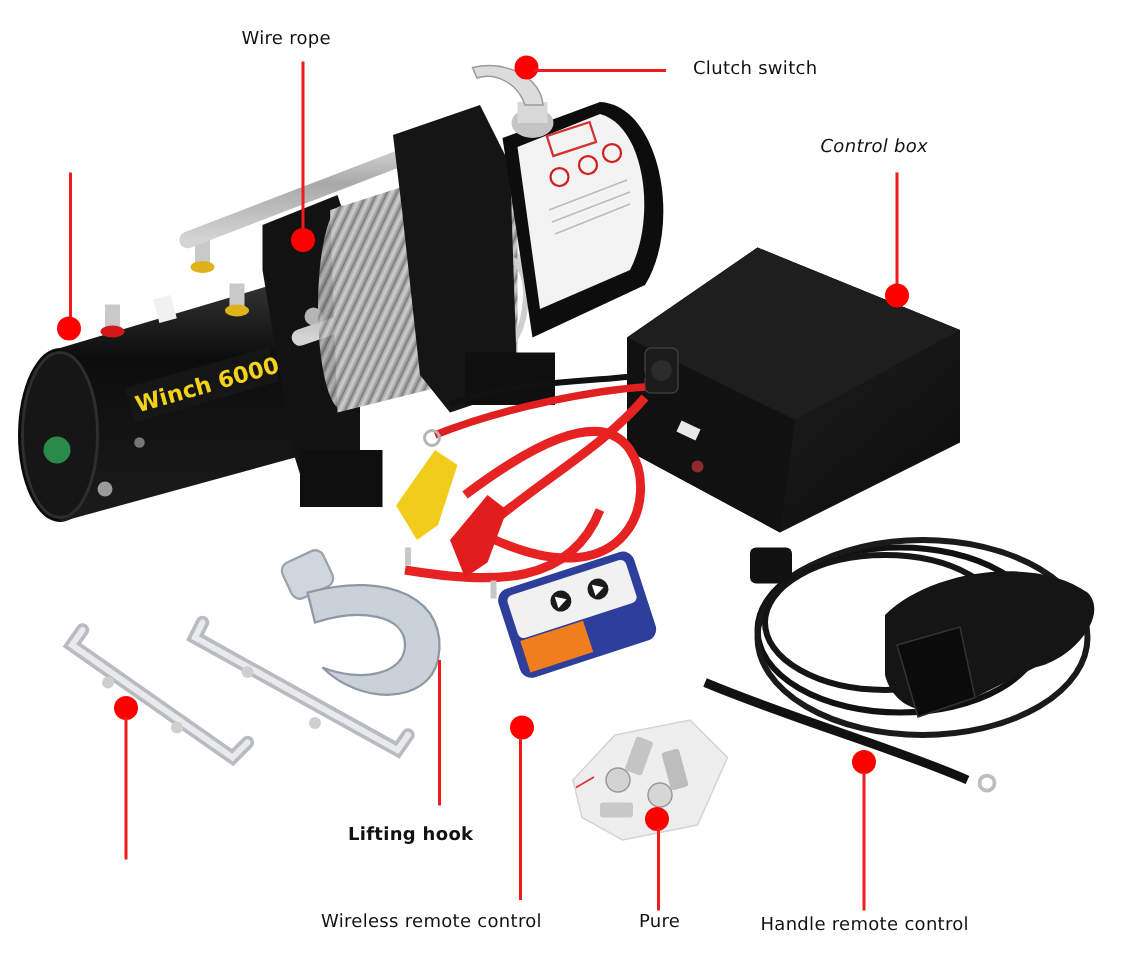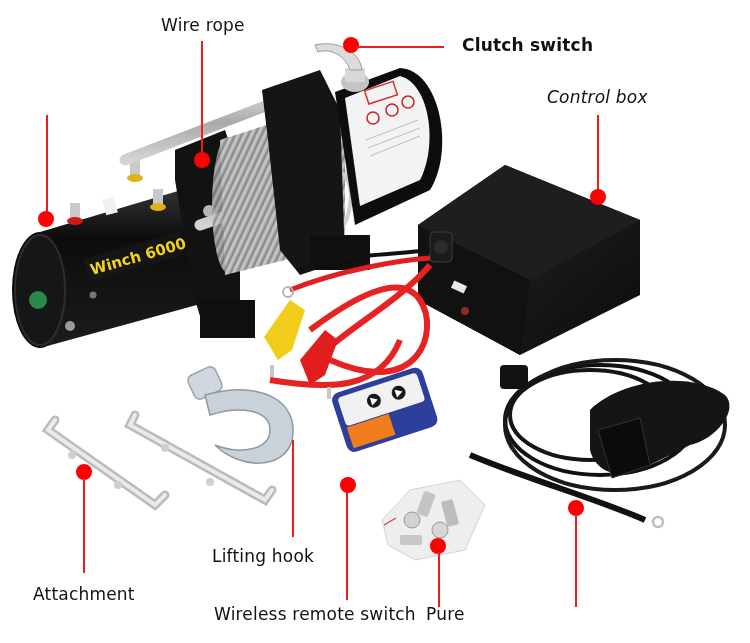--- a/index.html
+++ b/index.html
@@ -1,17 +1,17 @@
 <!DOCTYPE html>
 <html><head>
 <meta charset="utf-8">
 <style>
   html,body{margin:0;padding:0;background:#ffffff;}
   #stage{position:relative;width:750px;height:643px;overflow:hidden;background:#ffffff;font-family:"DejaVu Sans","Liberation Sans",sans-serif;}
-  .label{position:absolute;font-size:17px;color:#111;white-space:nowrap;line-height:20px;letter-spacing:0.2px;}
+  .label{position:absolute;font-size:12px;color:#111;white-space:nowrap;line-height:20px;letter-spacing:0.2px;}
   .vline{position:absolute;width:2px;background:#ee1c1c;}
   .hline{position:absolute;height:2px;background:#ee1c1c;}
   .dot{position:absolute;width:16px;height:16px;border-radius:50%;background:#ff0000;}
   svg.art{position:absolute;left:0;top:0;}
 </style>
 </head>
 <body>
 
 <div id="stage">
 
@@ -183,20 +183,20 @@
   <div class="dot" style="left:340px;top:477px;"></div>
   <div class="vline" style="left:346px;top:492px;height:108px;"></div>
 
   <div class="dot" style="left:430px;top:538px;"></div>
   <div class="vline" style="left:438px;top:552px;height:55px;"></div>
 
   <div class="dot" style="left:568px;top:500px;"></div>
   <div class="vline" style="left:575px;top:515px;height:92px;"></div>
 
   <div class="label" style="left:161px;top:15px;">Wire rope</div>
-  <div class="label" style="left:462px;top:35px;font-weight:bold;">Clutch switch</div>
+  <div class="label" style="left:462px;top:35px;">Clutch switch</div>
   <div class="label" style="left:547px;top:87px;font-style:italic;">Control box</div>
-  <div class="label" style="left:33px;top:584px;">Attachment</div>
-  <div class="label" style="left:212px;top:546px;">Lifting hook</div>
-  <div class="label" style="left:214px;top:604px;">Wireless remote switch</div>
+  <div class="label" style="left:232px;top:546px;font-weight:bold;">Lifting hook</div>
+  <div class="label" style="left:214px;top:604px;">Wireless remote control</div>
   <div class="label" style="left:426px;top:604px;">Pure</div>
+  <div class="label" style="left:507px;top:606px;">Handle remote control</div>
 
 </div>
 
 </body></html>

